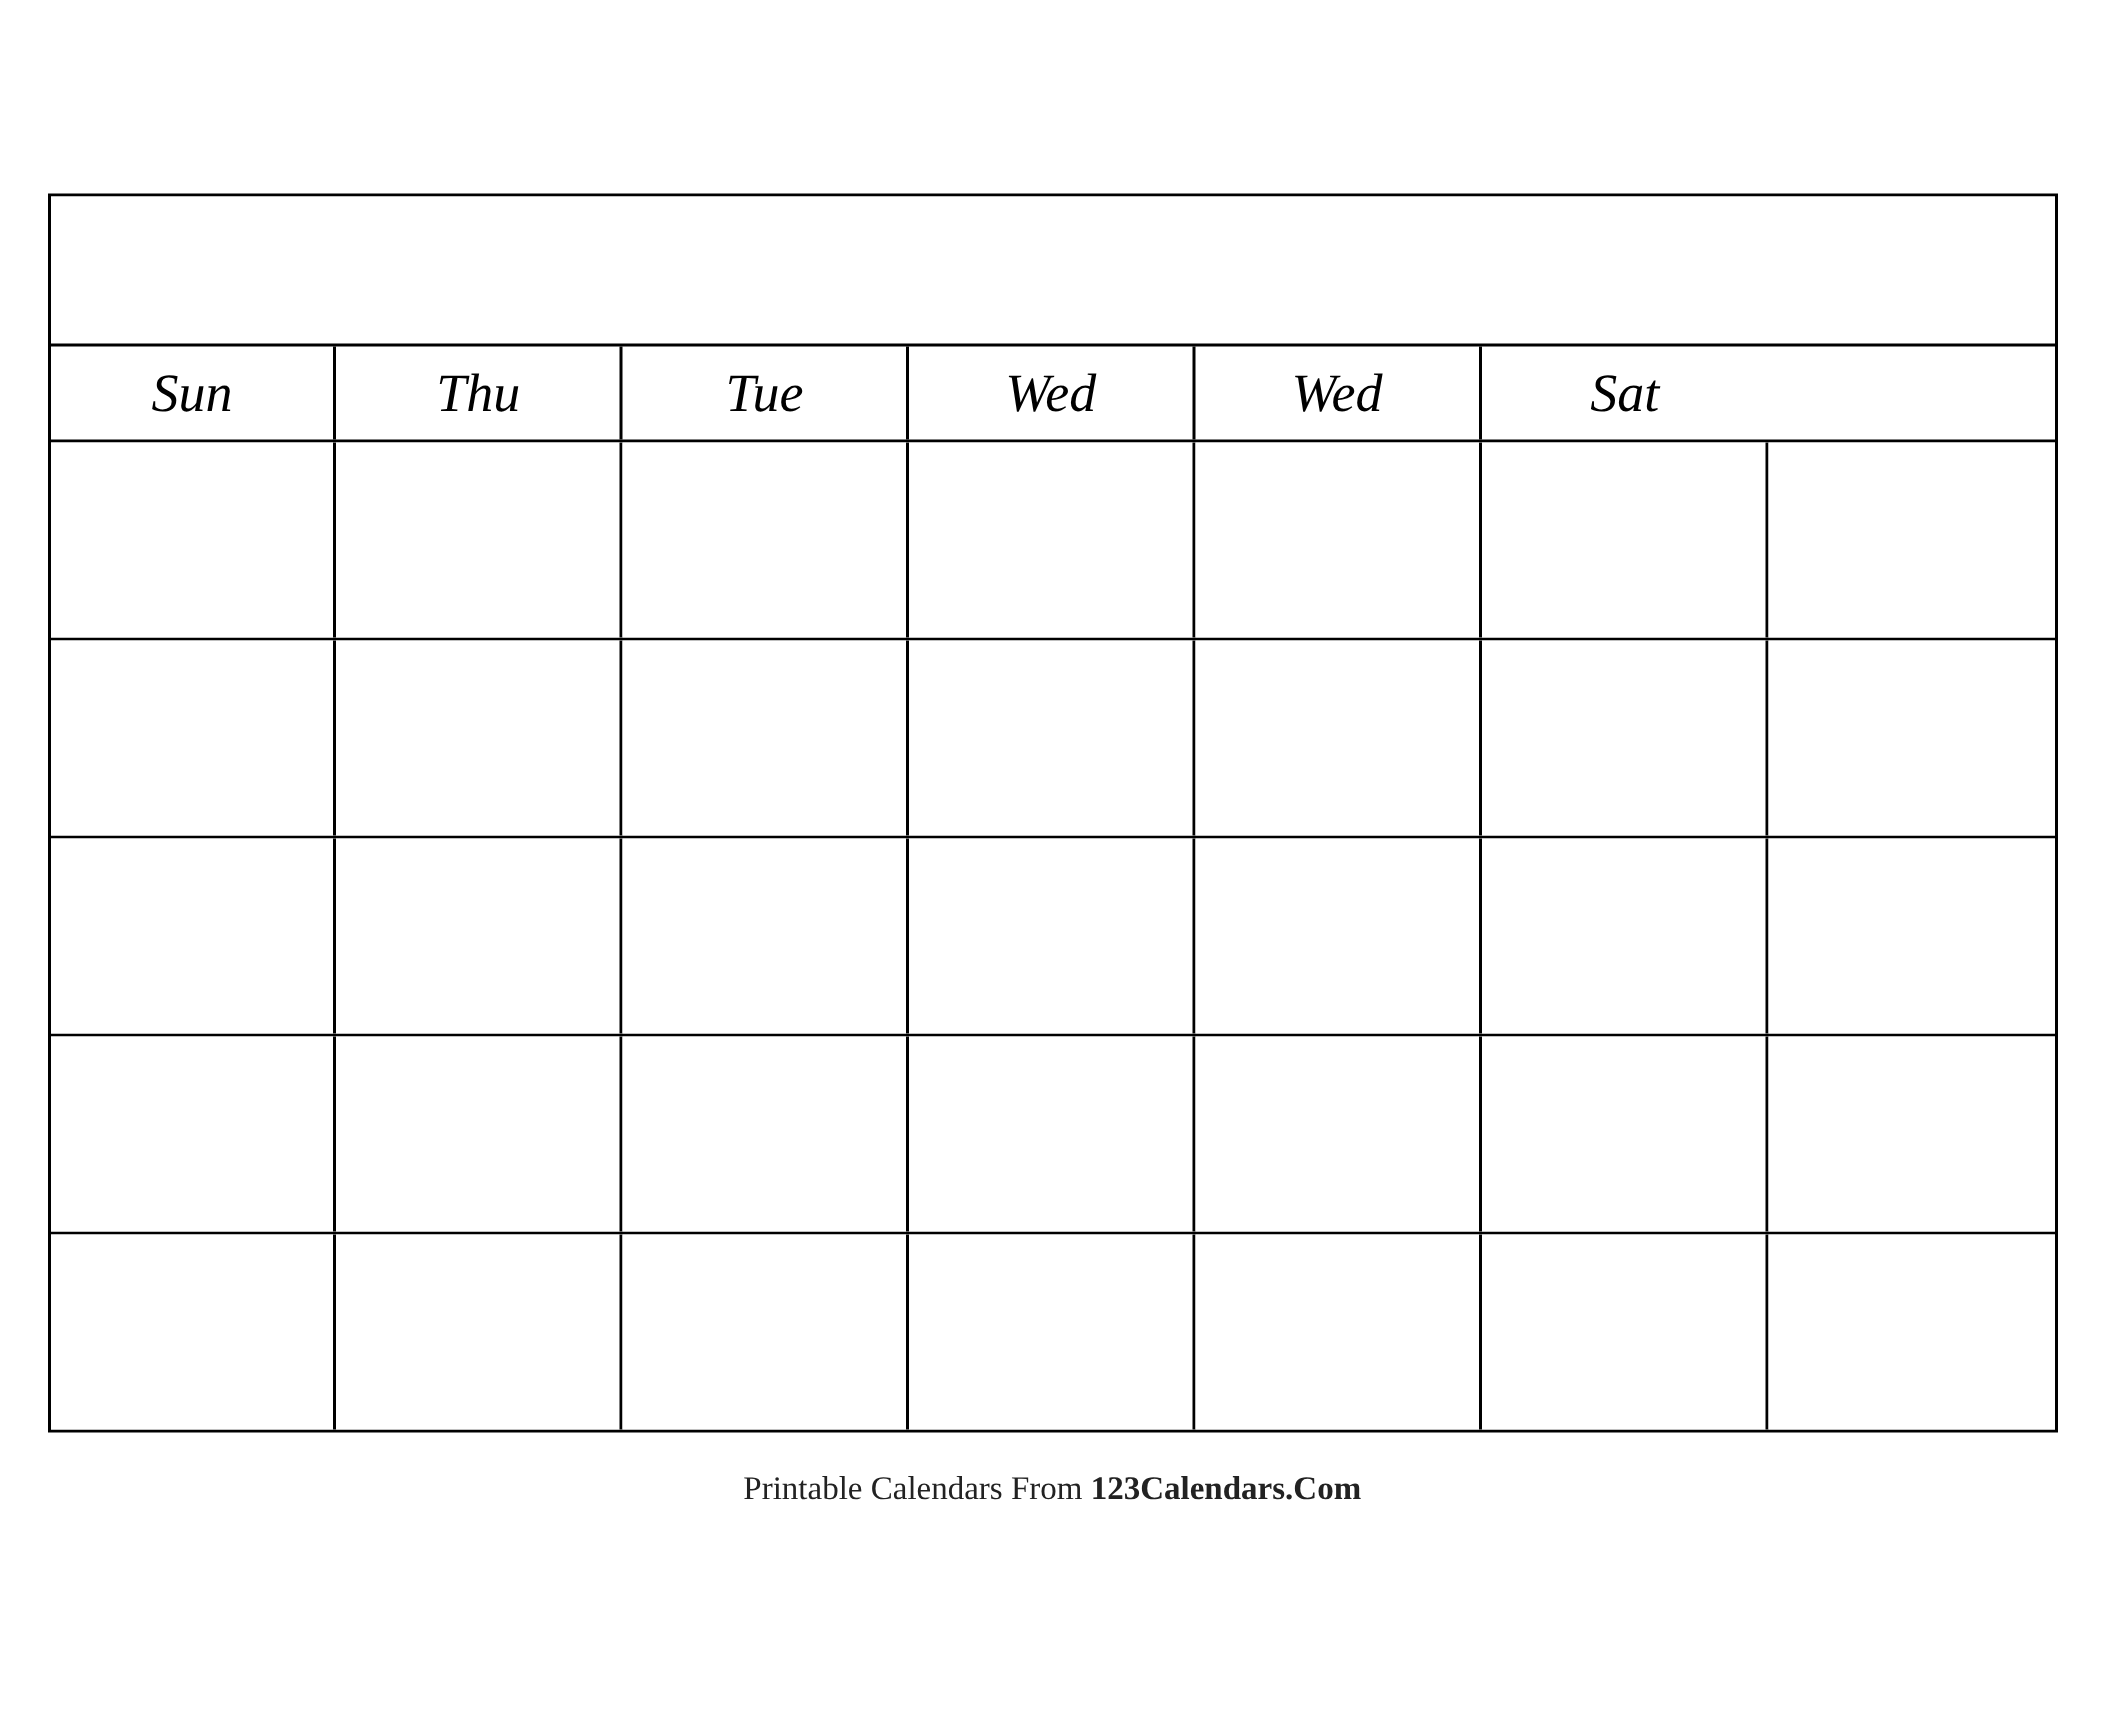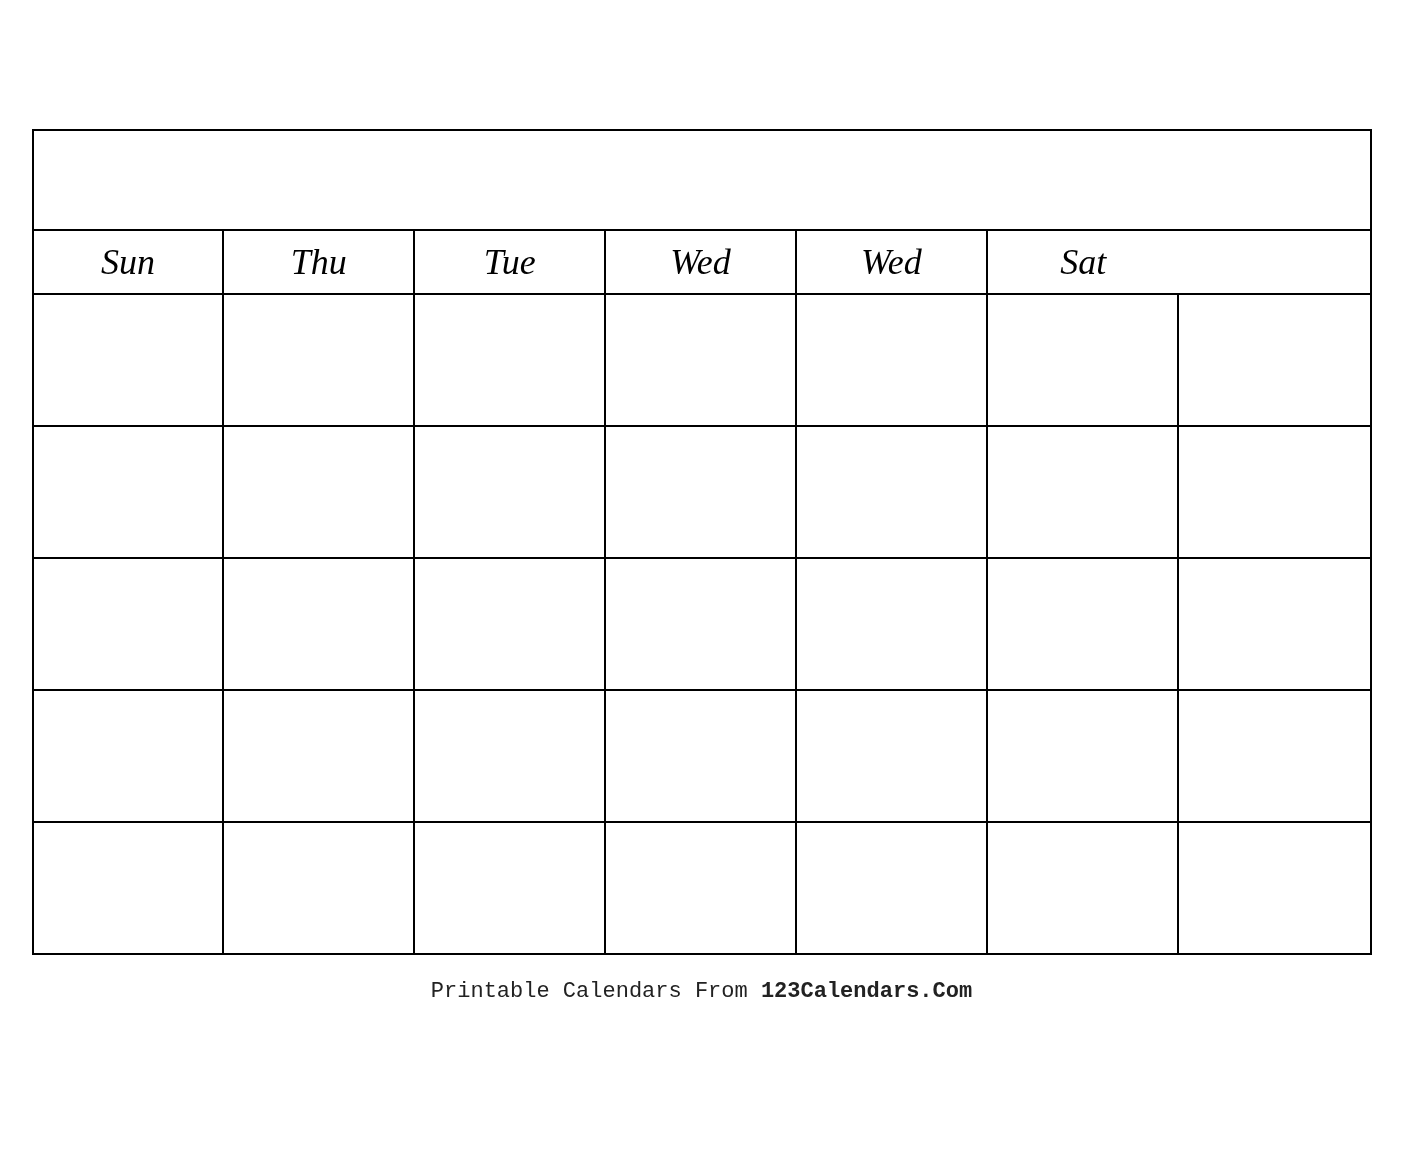--- a/index.html
+++ b/index.html
@@ -80,21 +80,21 @@
       background: #fff;
     }
 
     .calendar-cell:last-child {
       border-right: none;
     }
 
     .footer-text {
       margin-top: 24px;
       font-size: 22px;
-      font-family: Liberation Mono, monospace;
+      font-family: Liberation Serif, serif;
       color: #222;
       text-align: left;
     }
 
     .footer-text strong {
       font-weight: bold;
     }
   </style>
 </head>
 <body>

